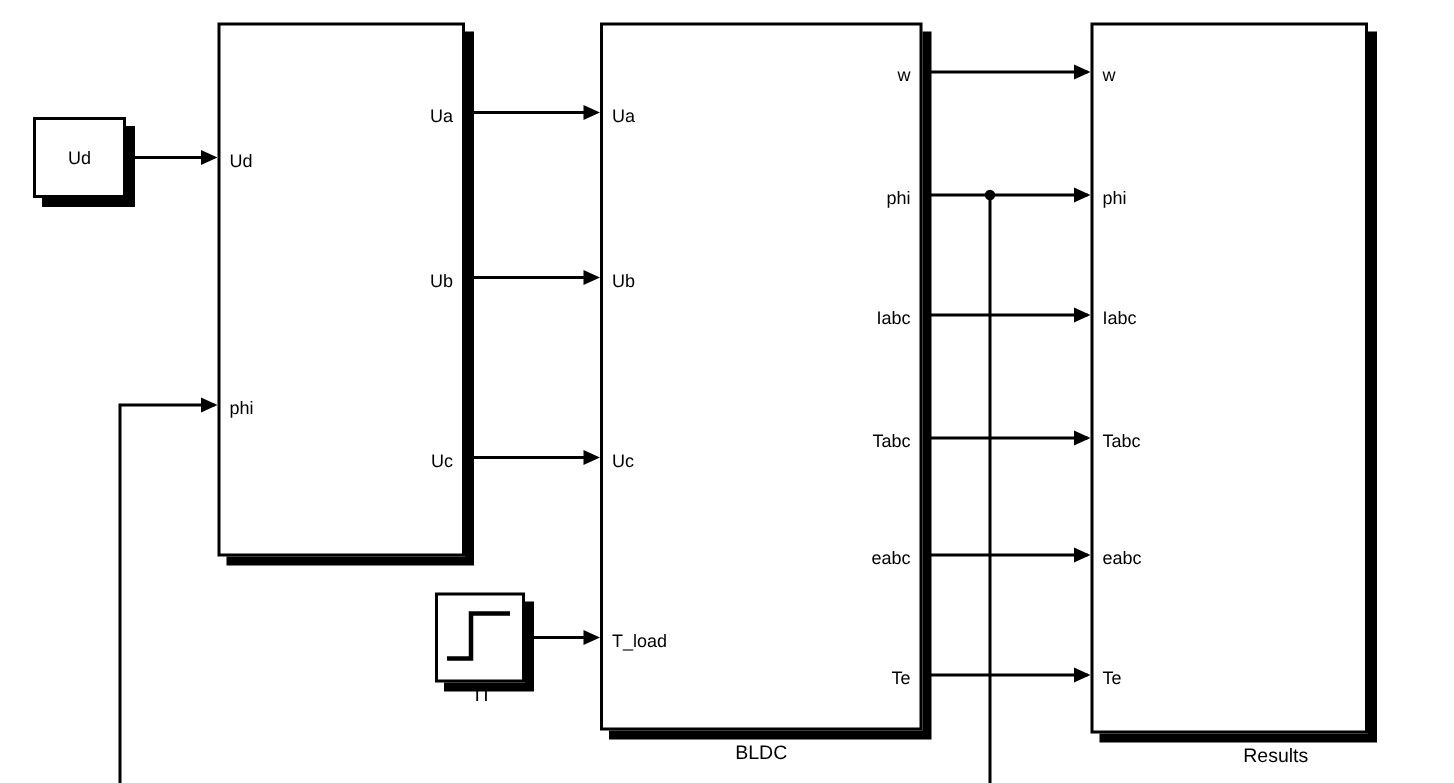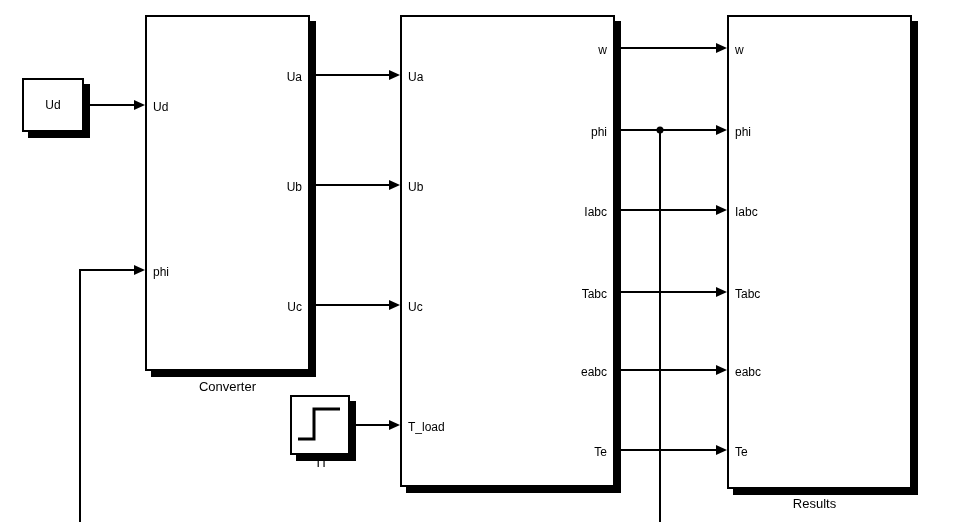--- a/index.html
+++ b/index.html
@@ -99,45 +99,45 @@
     <div class="src-label">Ud</div>
   </div>
 
   <div class="block" style="left:145px; top:15px; width:165px; height:356px;">
     <span class="port in" style="top:83px">Ud</span>
     <span class="port in" style="top:248px">phi</span>
     <span class="port out" style="top:53px">Ua</span>
     <span class="port out" style="top:163px">Ub</span>
     <span class="port out" style="top:283px">Uc</span>
   </div>
-  <div class="caption" style="left:145px; top:379px; width:165px;">Converter</div>
 
   <div class="block" style="left:290px; top:395px; width:60px; height:60px;">
     <svg class="ti-icon-wrap" viewBox="0 0 56 56">
       <polyline points="6,42 22,42 22,12 48,12" fill="none" stroke="#000" stroke-width="3"></polyline>
     </svg>
   </div>
   <div class="caption" style="left:290px; top:455px; width:60px;">TI</div>
 
   <div class="block" style="left:400px; top:15px; width:215px; height:472px;">
     <span class="port in" style="top:53px">Ua</span>
     <span class="port in" style="top:163px">Ub</span>
     <span class="port in" style="top:283px">Uc</span>
     <span class="port in" style="top:403px">T_load</span>
     <span class="port out" style="top:26px">w</span>
     <span class="port out" style="top:108px">phi</span>
     <span class="port out" style="top:188px">Iabc</span>
     <span class="port out" style="top:270px">Tabc</span>
     <span class="port out" style="top:348px">eabc</span>
     <span class="port out" style="top:428px">Te</span>
   </div>
+  <div class="caption" style="left:400px; top:494px; width:215px;">BLDC</div>
 
   <div class="block" style="left:727px; top:15px; width:185px; height:474px;">
     <span class="port in" style="top:26px">w</span>
     <span class="port in" style="top:108px">phi</span>
     <span class="port in" style="top:188px">Iabc</span>
     <span class="port in" style="top:270px">Tabc</span>
     <span class="port in" style="top:348px">eabc</span>
     <span class="port in" style="top:428px">Te</span>
   </div>
-  <div class="caption" style="left:722px; top:496px; width:185px;">Results</div>
+  <div class="caption" style="left:758px; top:496px; width:185px;">Results</div>
 
 </div>
 
 </body></html>

